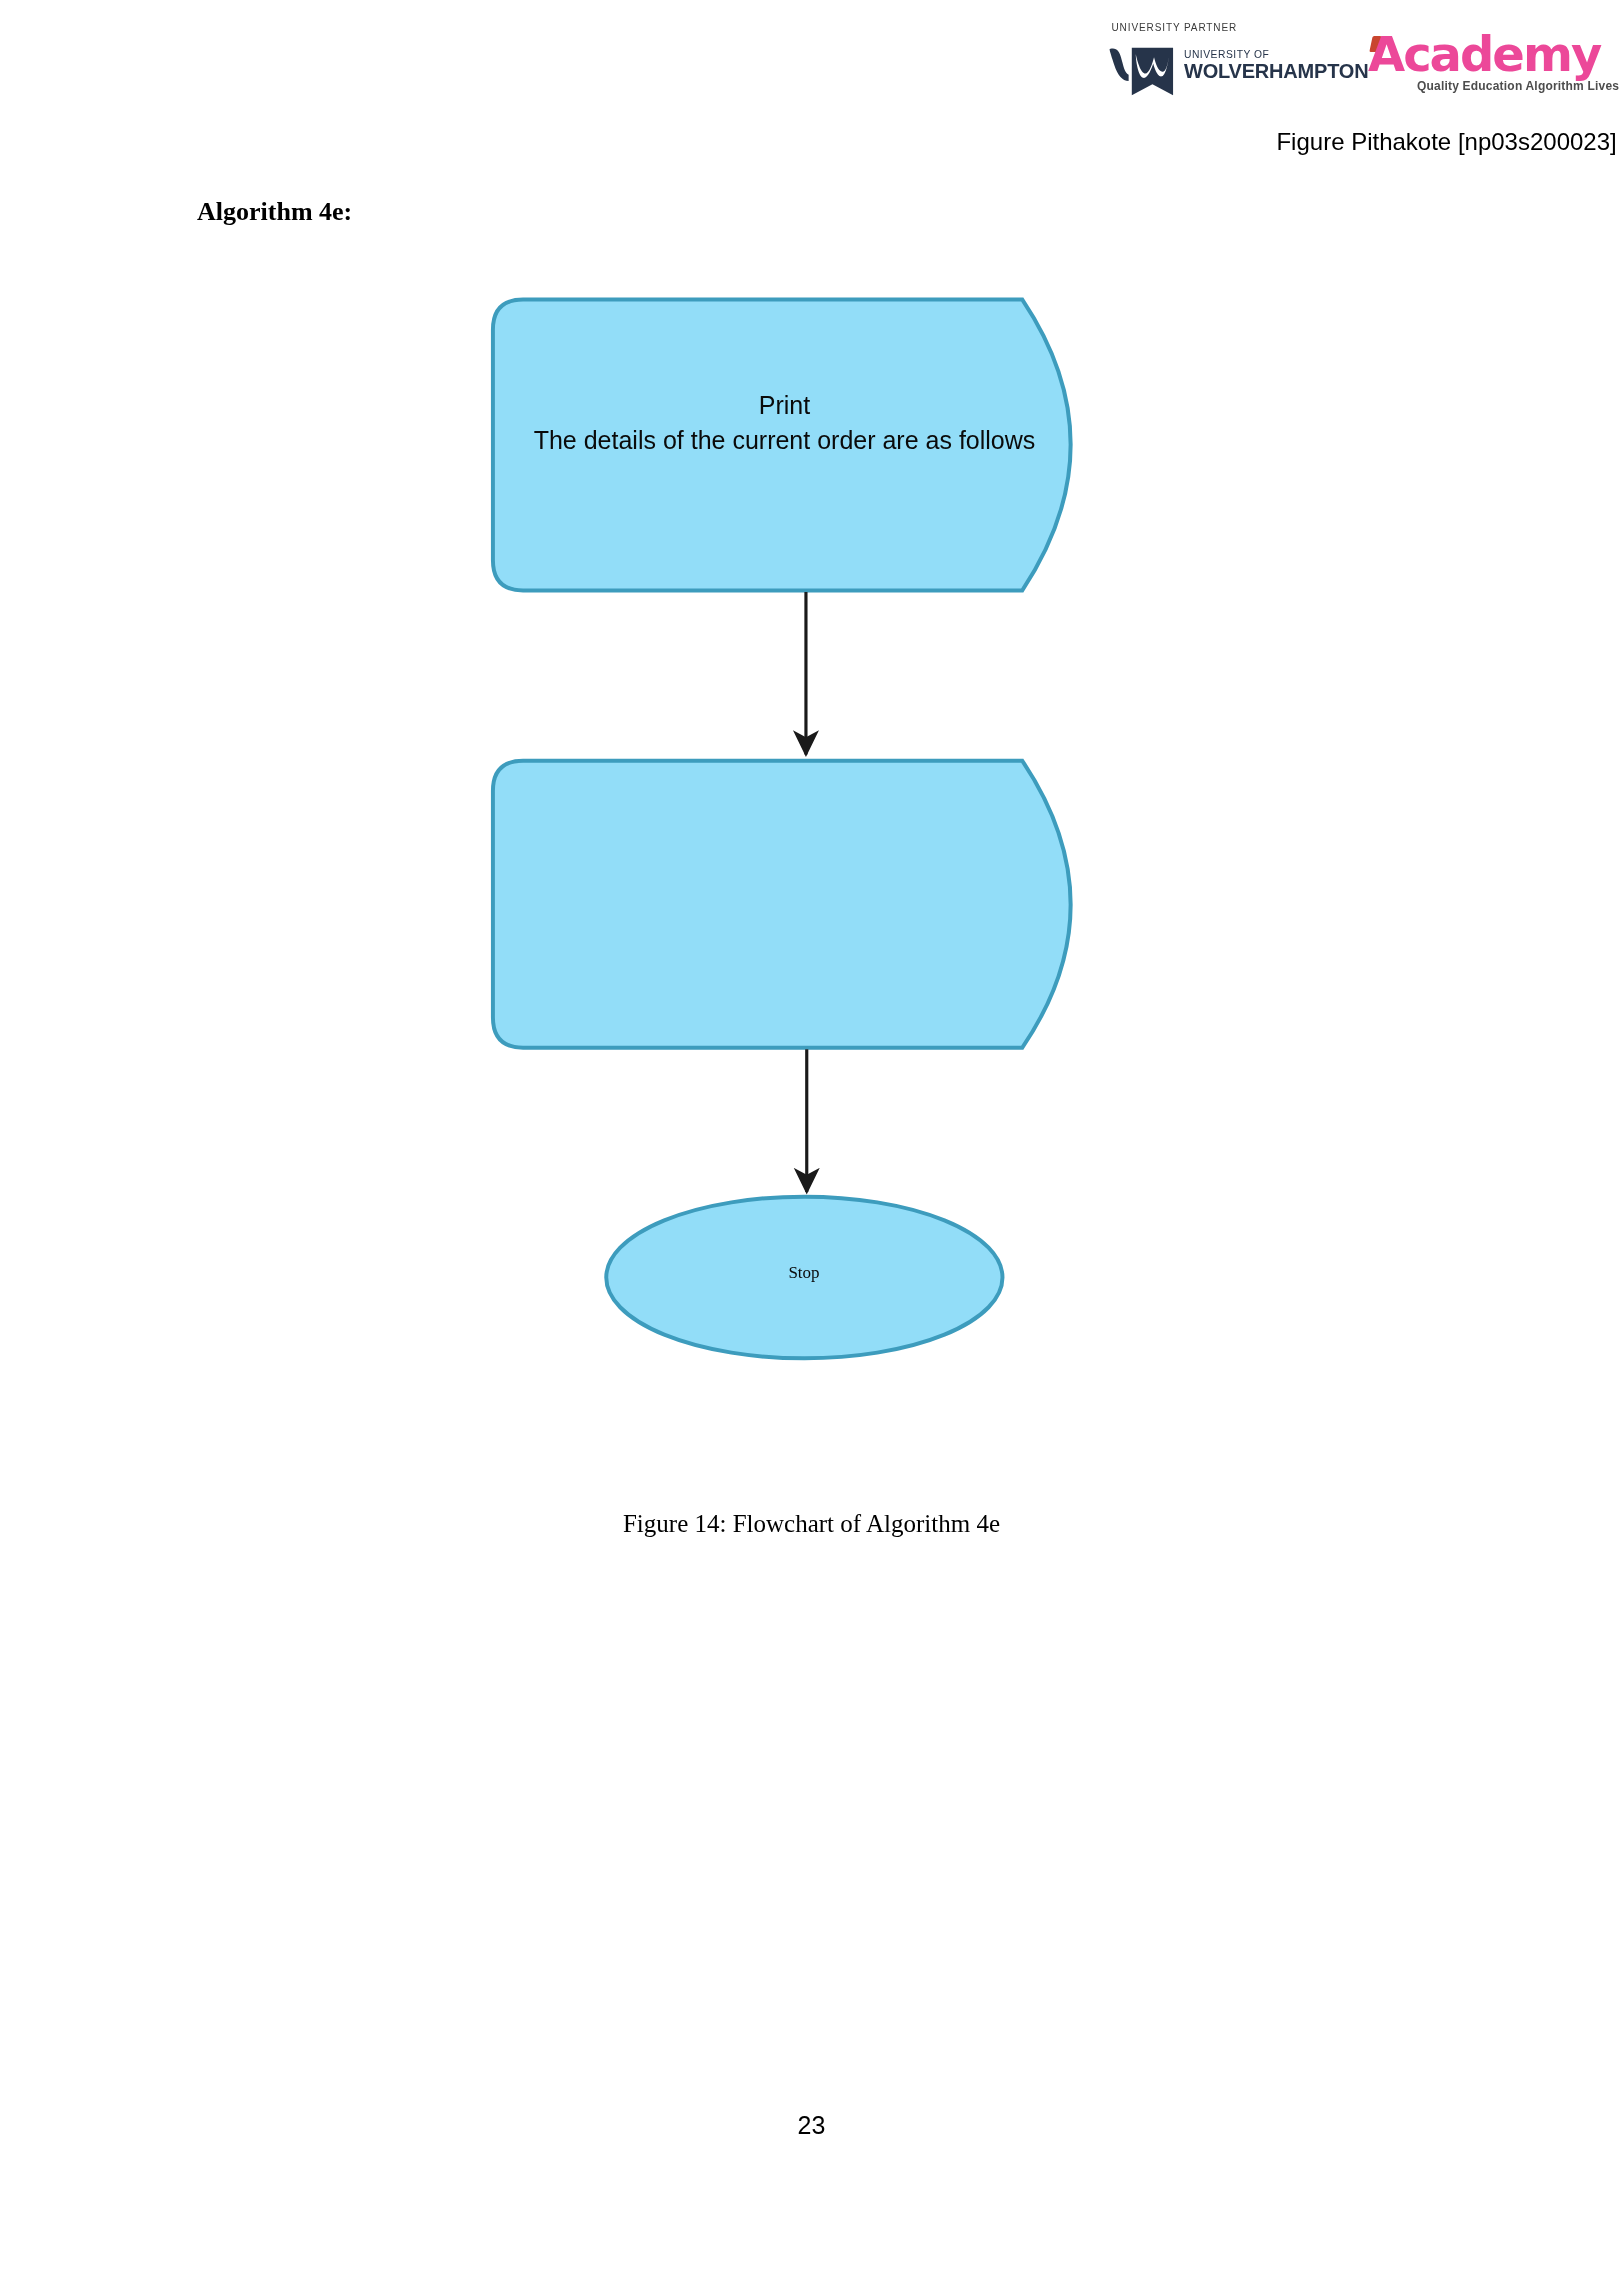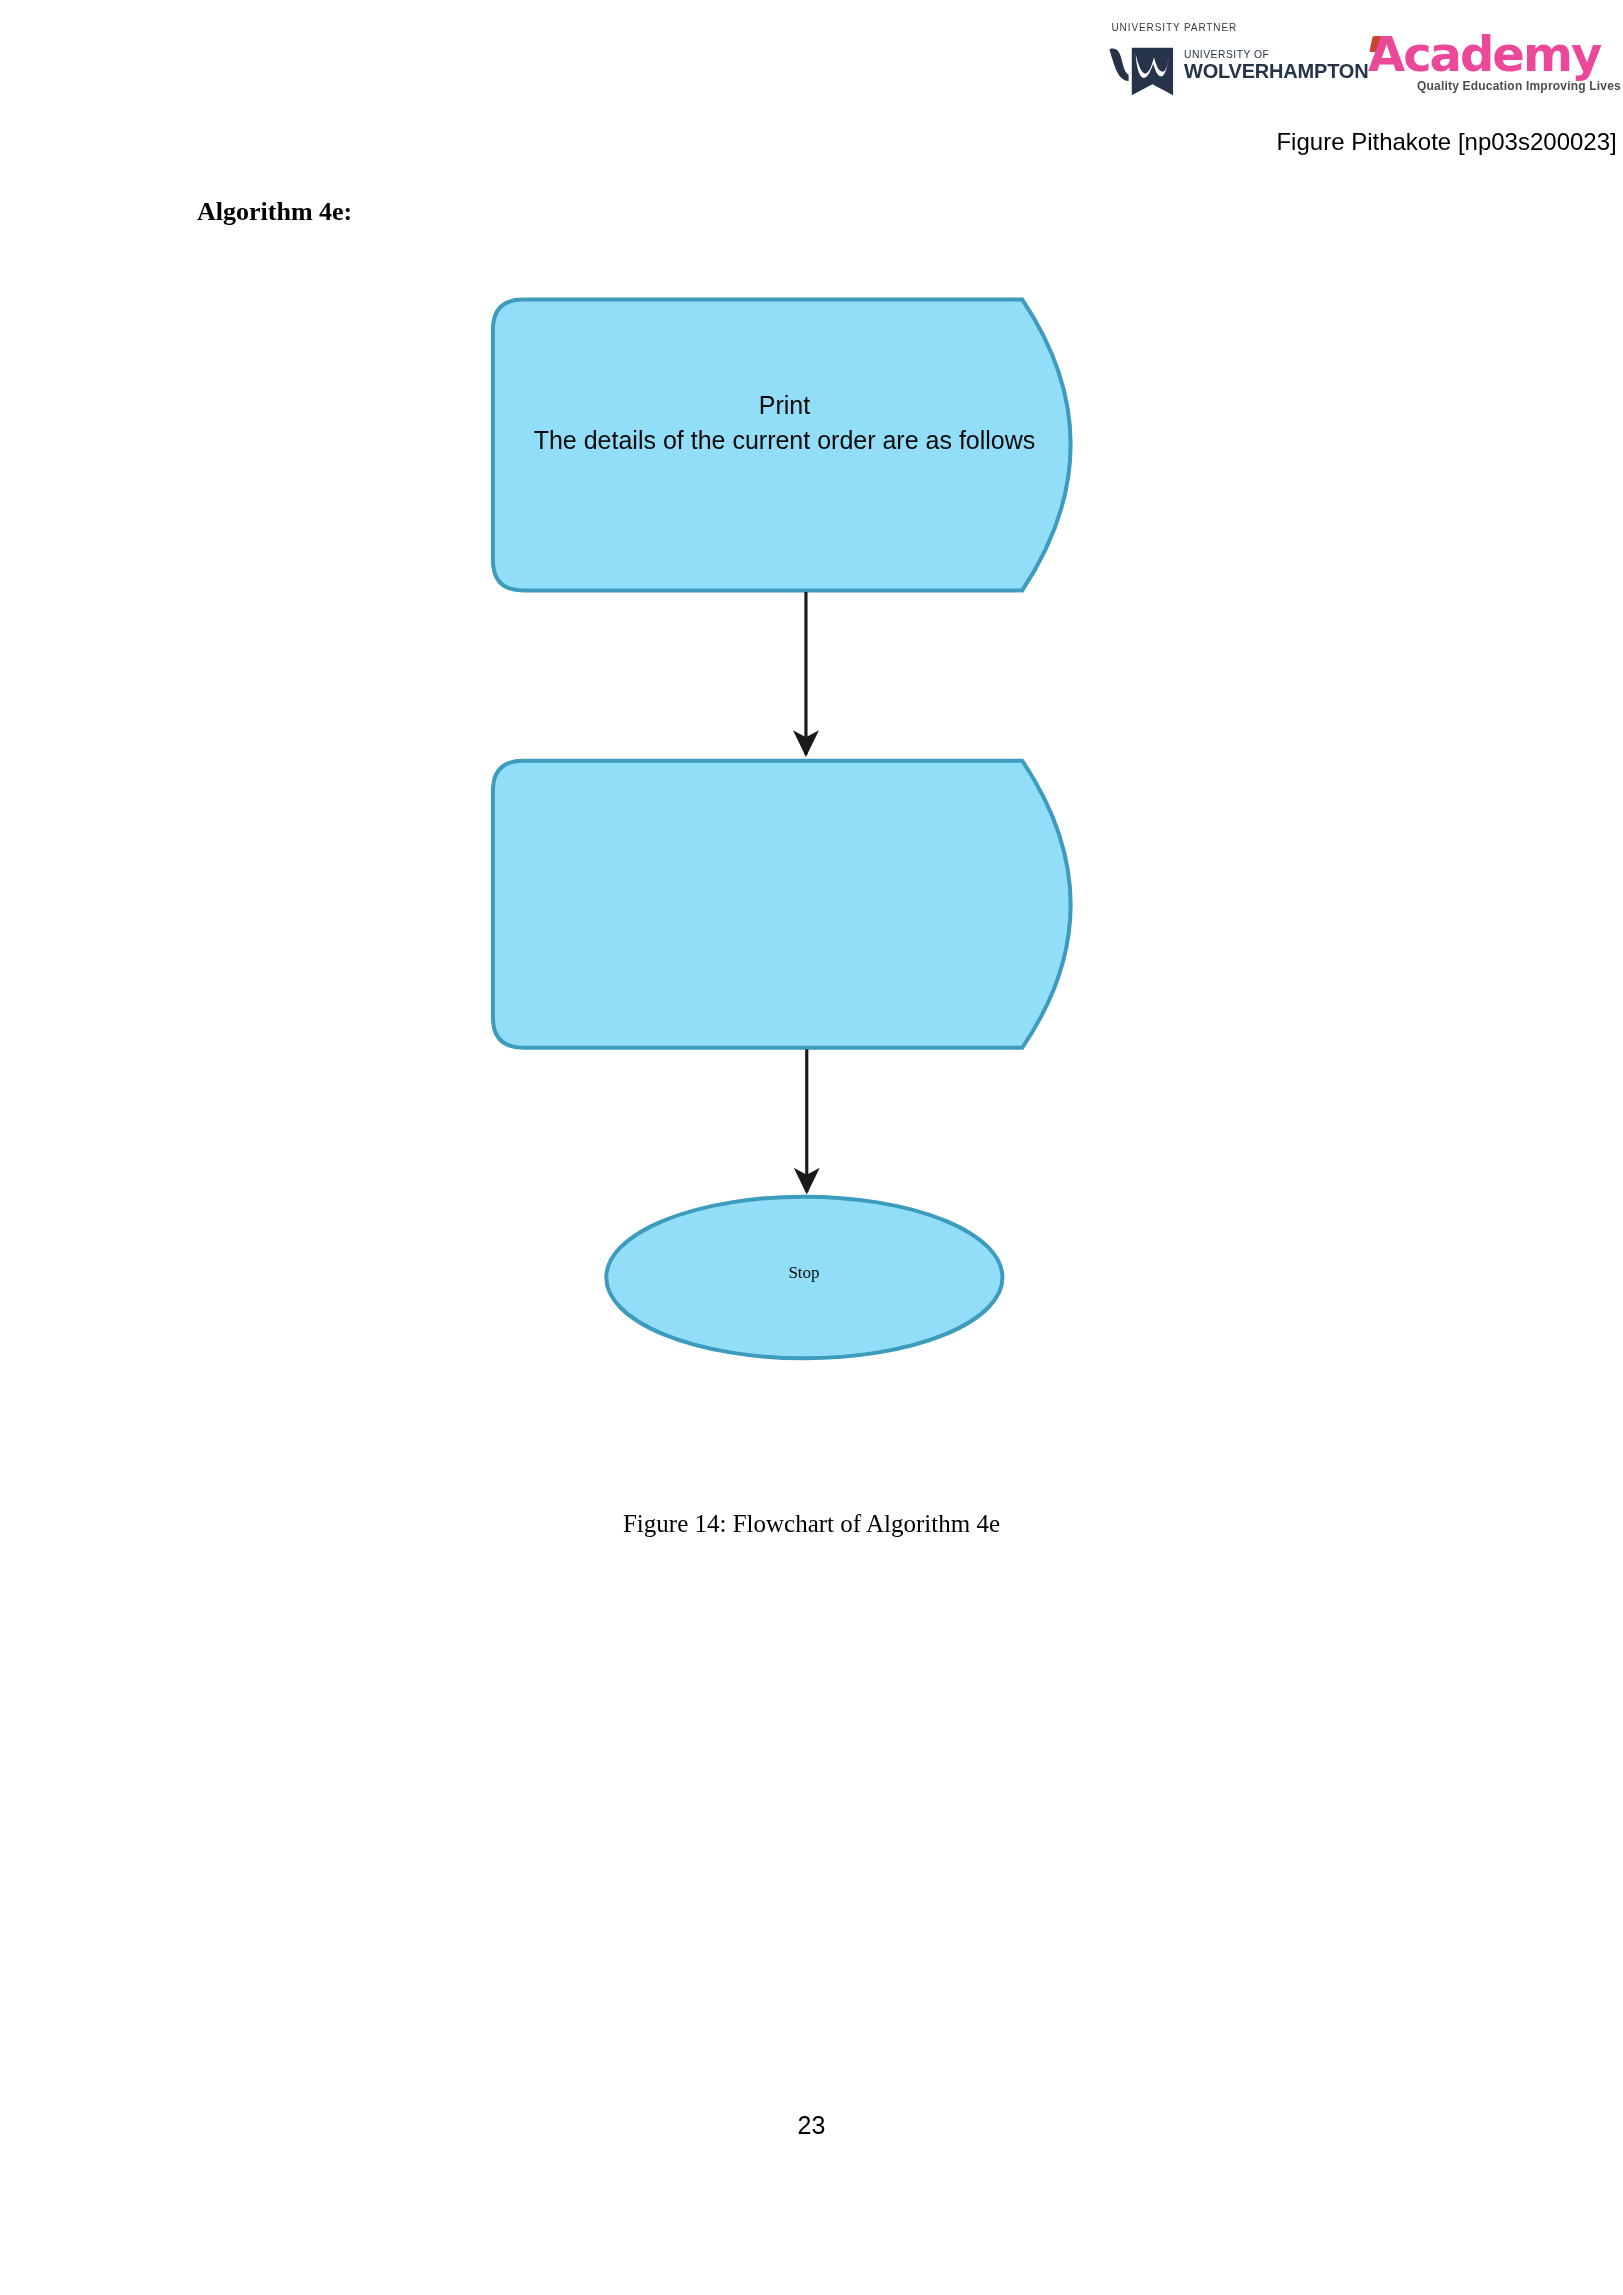--- a/index.html
+++ b/index.html
@@ -217,21 +217,21 @@
 
     <div id="uow-wordmark">
       <span id="uow-line1">UNIVERSITY OF</span>
       <span id="uow-line2">WOLVERHAMPTON</span>
     </div>
   </div>
 
   <div id="iacademy-logo-block">
     <div id="iacademy-idot"></div>
     <div id="iacademy-wordmark">Academy</div>
-    <div id="iacademy-tagline">Quality Education Improving Lives</div>
+    <div id="iacademy-tagline">Quality Education Algorithm Lives</div>
   </div>
 
 </div>
 
 <div id="student-line">Figure Pithakote [np03s200023]</div>
 
 <div id="algorithm-title">Algorithm 4e:</div>
 
 <div id="flowchart">
 

